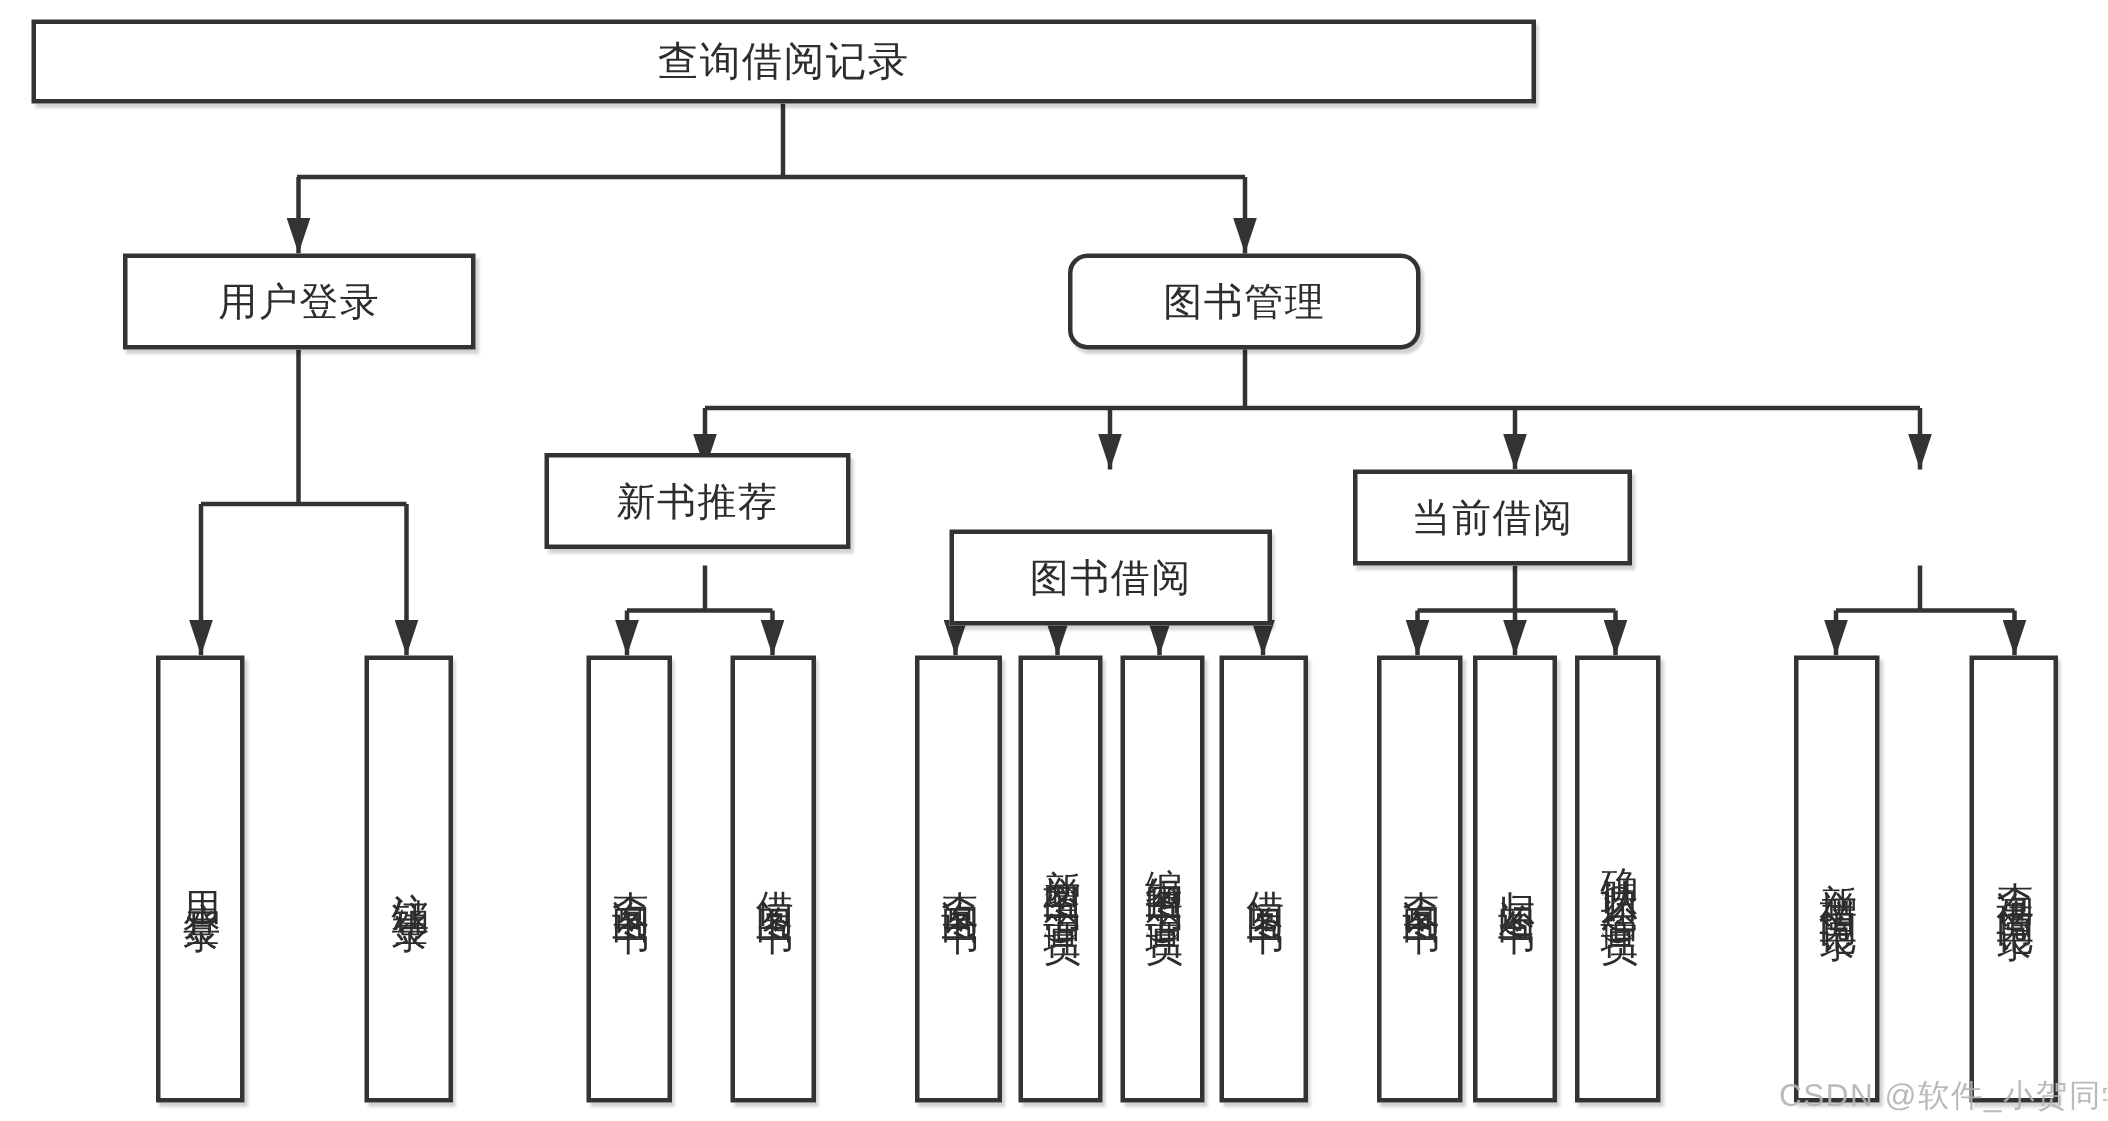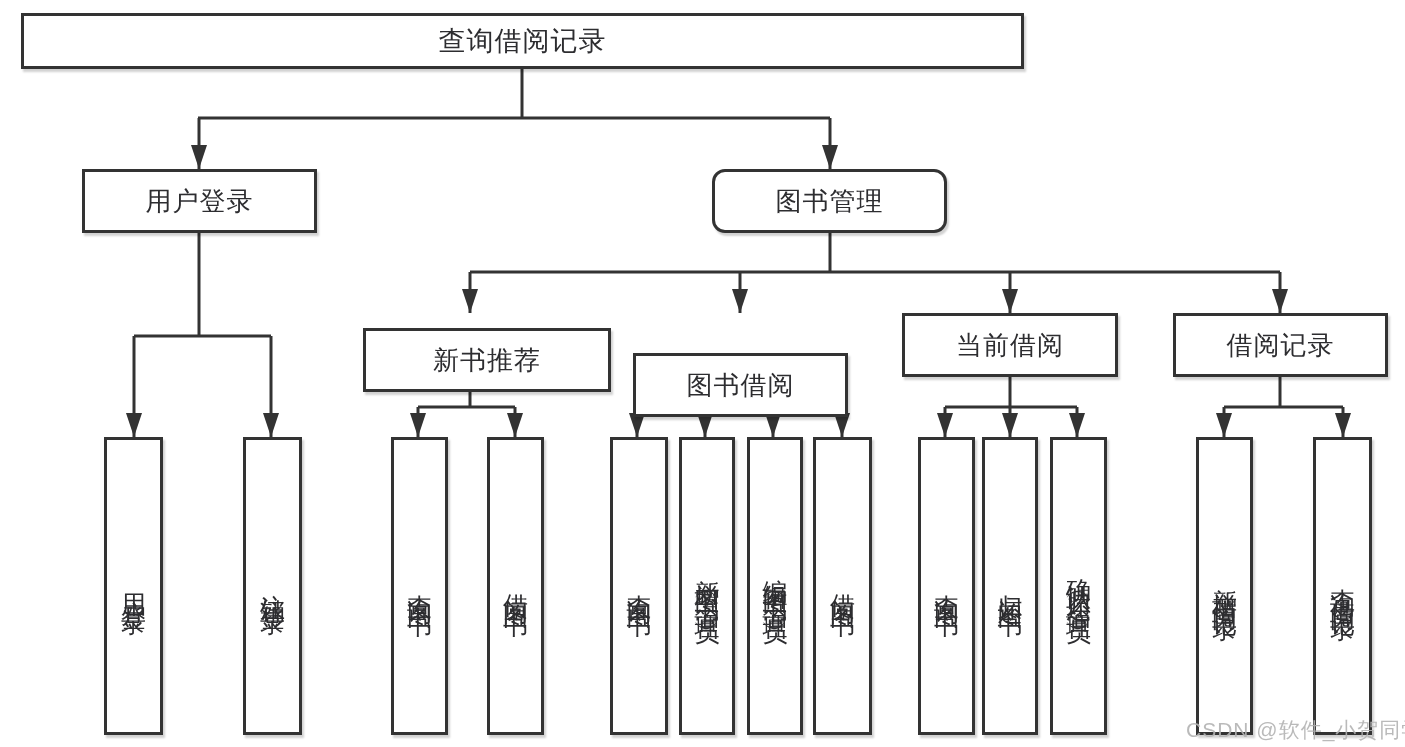--- a/index.html
+++ b/index.html
@@ -105,31 +105,28 @@
     <span>查询借阅记录</span>
   </div>
 
   <div class="node hnode" style="left:82px;top:169px;width:235px;height:64px;">
     <span>用户登录</span>
   </div>
   <div class="node hnode" style="left:712px;top:169px;width:235px;height:64px;border-radius:13px;">
     <span>图书管理</span>
   </div>
 
-  <div class="node hnode" style="left:363px;top:328px;width:248px;height:64px;">
+  <div class="node hnode" style="left:363px;top:302px;width:204px;height:64px;">
     <span>新书推荐</span>
   </div>
   <div class="node hnode" style="left:633px;top:313px;width:215px;height:64px;margin-top:40px;">
     <span>图书借阅</span>
   </div>
-  <div class="node hnode" style="left:902px;top:313px;width:216px;height:64px;">
+  <div class="node hnode" style="left:902px;top:313px;width:186px;height:64px;">
     <span>当前借阅</span>
-  </div>
-  <div class="node hnode" style="left:1173px;top:313px;width:215px;height:64px;">
-    <span>借阅记录</span>
   </div>
 
   <div class="node leaf" style="left:104px;top:437px;width:59px;height:298px;">用户登录</div>
   <div class="node leaf" style="left:243px;top:437px;width:59px;height:298px;">注销登录</div>
 
   <div class="node leaf" style="left:391px;top:437px;width:57px;height:298px;">查询图书</div>
   <div class="node leaf" style="left:487px;top:437px;width:57px;height:298px;">借阅图书</div>
 
   <div class="node leaf" style="left:610px;top:437px;width:58px;height:298px;">查询图书</div>
   <div class="node leaf" style="left:679px;top:437px;width:56px;height:298px;">新增图书（管理员）</div>

